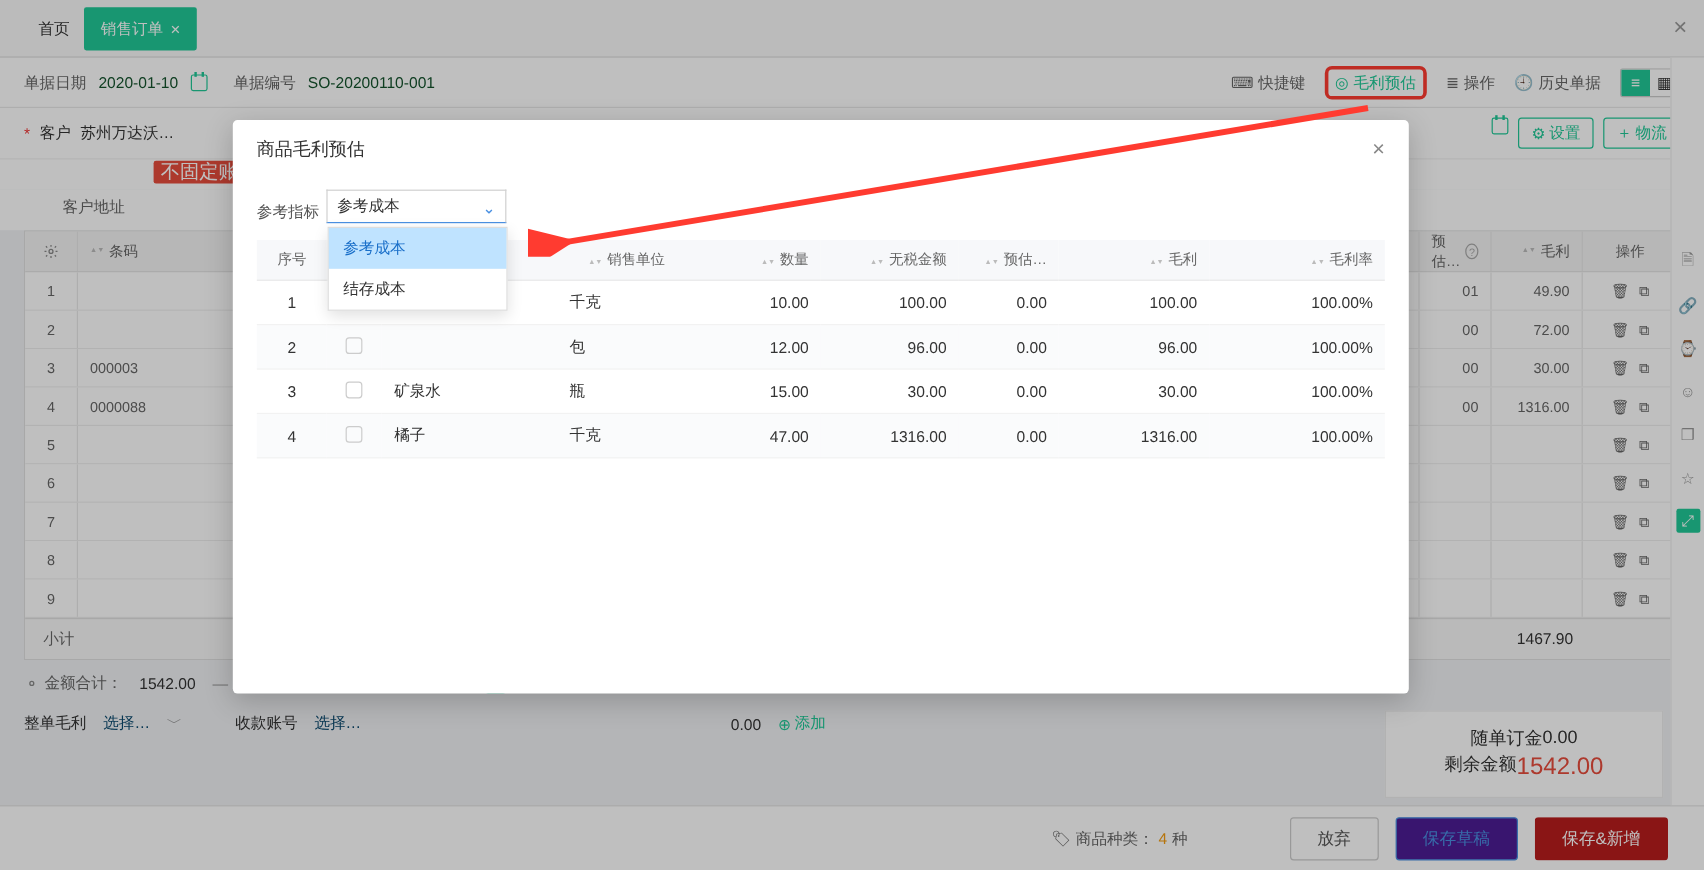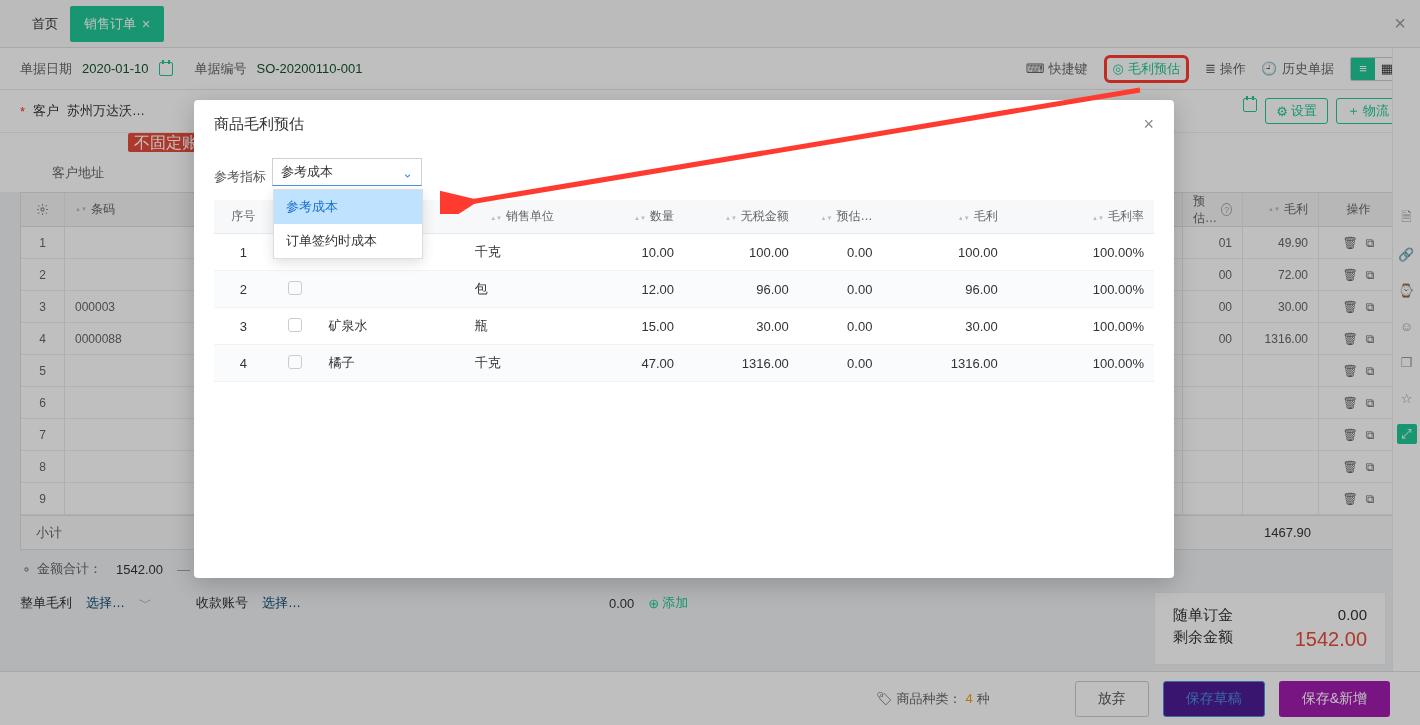--- a/index.html
+++ b/index.html
@@ -55,32 +55,32 @@
 
 .totals-bar { display: flex; align-items: center; padding: 10px 20px; gap: 14px; background: #f0f2f5; flex-wrap: wrap; }
 .totals-bar .t-lbl { color: #666; display:inline-flex; align-items:center; gap:4px; }
 .totals-bar .t-val { font-weight: 500; }
 .dash { color: #999; }
 .coupon-input { color:#bbb; min-width:100px; }
 .swap-ico { width:18px; height:18px; background:#20c997; border-radius:3px; display:inline-flex; align-items:center; justify-content:center; color:#fff; font-size:11px; }
 .add-link { color:#20c997; display:inline-flex; align-items:center; gap:3px; cursor:pointer; }
 
 .side-summary { position:absolute; right:34px; top:592px; background:#fff; border:1px solid #eee; padding:10px 18px; width:232px; }
-.side-summary .row { display:flex; justify-content:space-between; margin:3px 0; font-size:15px; }
+.side-summary .row { display:flex; justify-content:center; margin:3px 0; font-size:15px; }
 .side-summary .big-red { color:#e74c3c; font-size:20px; font-weight:500; }
 
 .settle-row { display:flex; align-items:center; padding:6px 20px; gap:14px; background:#f0f2f5; }
 .sel-placeholder { color:#0c4a6e; }
 .chev-down { color:#999; }
 
 .bottom-bar { position:absolute; bottom:0; left:0; right:0; height:54px; background:#fff; border-top:1px solid #e0e0e0; display:flex; align-items:center; justify-content:flex-end; padding:0 30px; gap:14px; }
 .btn { padding: 8px 22px; border-radius: 3px; cursor: pointer; border:1px solid transparent; font-size:14px; }
 .btn-ghost { border-color:#ccc; background:#fff; color:#555; }
 .btn-pri-out { border-color:#4a90e2; color:#4a90e2; background:#4c1d95; }
-.btn-pri { background:#a21caf; color:#fff; }
+.btn-pri { background:#b91c1c; color:#fff; }
 .sku-count { color:#666; display:inline-flex; align-items:center; gap:4px; margin-right:auto; margin-left: 846px; }
 .sku-count .n { color:#f39c12; }
 
 
 .right-rail { position:absolute; right:0; top:48px; bottom:54px; width:28px; background:#fff; border-left:1px solid #eee; display:flex; flex-direction:column; align-items:center; padding-top:160px; gap:16px; }
 .rail-ico { width:20px; height:20px; color:#999; display:flex; align-items:center; justify-content:center; cursor:pointer; }
 .rail-ico.active { background:#20c997; color:#fff; border-radius:2px; }
 
 
 .overlay { position:absolute; inset:0; background:rgba(0,0,0,0.25); }
@@ -384,21 +384,21 @@
     <div class="modal-close">×</div>
   </div>
   <div class="modal-body">
     <div class="metric-row">
       <span class="metric-label">参考指标</span>
       <div class="metric-sel">
         <span>参考成本</span>
         <span class="chev">⌃</span>
         <div class="metric-dd">
           <div class="opt sel">参考成本</div>
-          <div class="opt">订单签约时成本</div>
+          <div class="opt">结存成本</div>
         </div>
       </div>
     </div>
 
     <table class="mtable">
       <thead>
         <tr>
           <th class="c-c" style="width:56px">序号</th>
           <th class="c-c" style="width:44px"></th>
           <th style="width:140px"></th>

